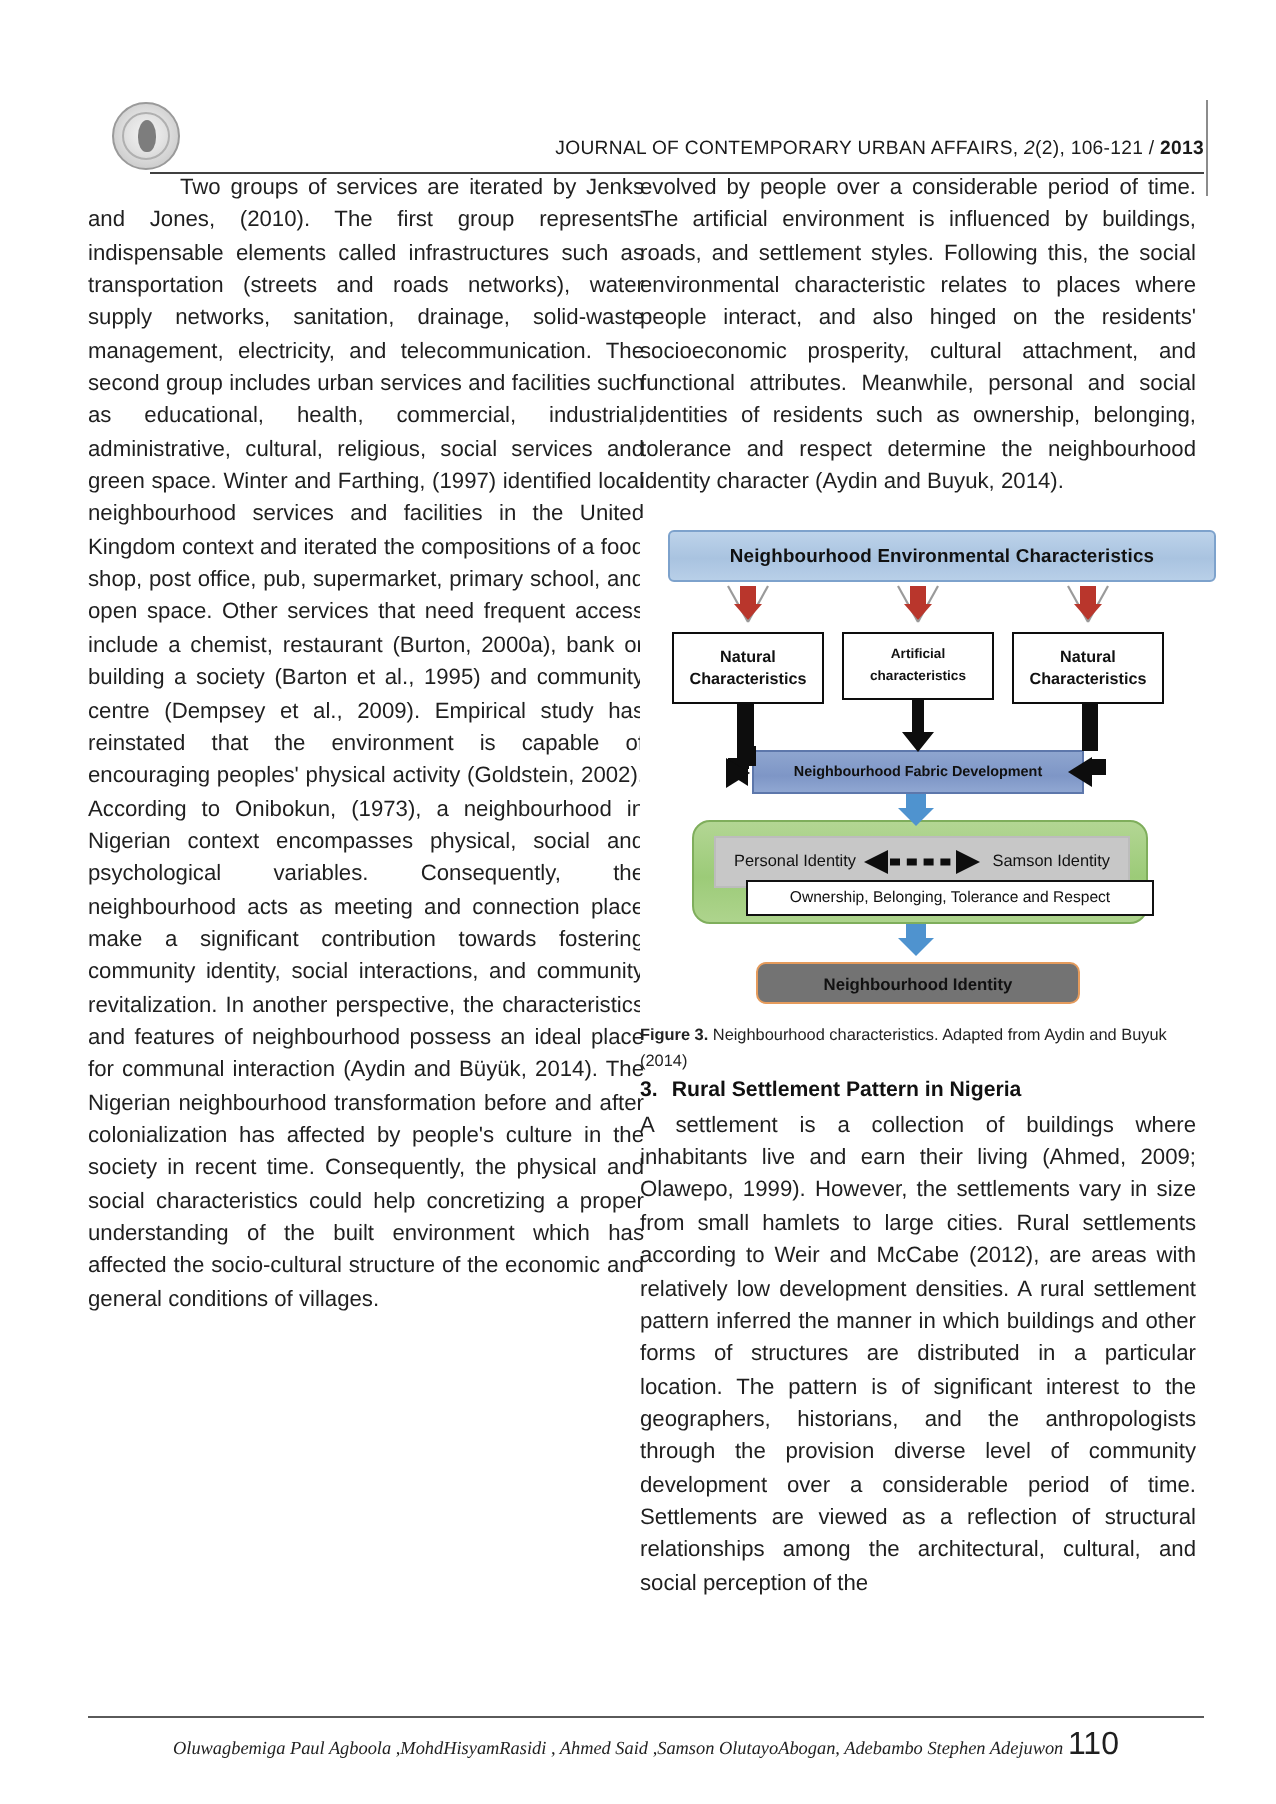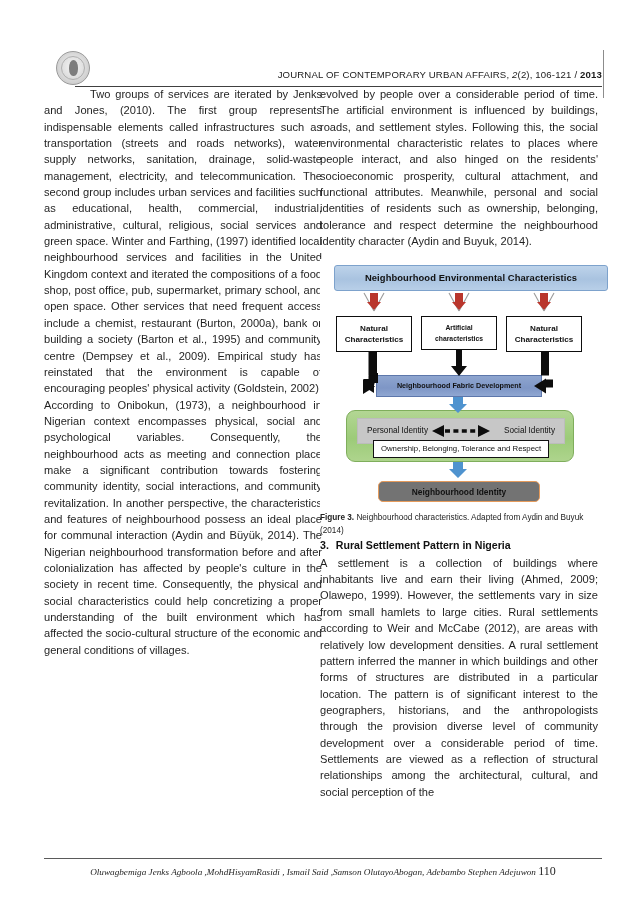--- a/index.html
+++ b/index.html
@@ -183,21 +183,21 @@
   }
   .fig-gray .lbl { position: relative; z-index: 2; }
   .dashed-arrow {
     position: absolute;
     left: 50%; top: 50%;
     transform: translate(-50%, -50%);
     width: 58px; height: 14px;
   }
   .fig-own {
     position: absolute;
-    left: 26px; top: 29px; width: 176px; height: 18px;
+    left: 26px; top: 29px; width: 204px; height: 18px;
     background: #ffffff;
     border: 1.4px solid #111;
     box-sizing: border-box;
     display: flex; align-items: center; justify-content: center;
     font-size: 7.8px; color: #111;
   }
   .fig-identity {
     position: absolute;
     left: 58px; top: 222px; width: 162px; height: 21px;
     background: #737373;
@@ -246,22 +246,22 @@
     width: 558px;
     text-align: center;
     font-family: "Liberation Serif", serif;
     font-style: italic;
     font-size: 9.2px;
     color: #1f1f1f;
     white-space: nowrap;
   }
   .footer .pageno {
     font-style: normal;
-    font-family: Liberation Serif, serif;
-    font-size: 12px;
+    font-family: Liberation Sans, sans-serif;
+    font-size: 16px;
     font-weight: normal;
   }
 </style>
 </head>
 <body>
 
 <div class="page">
 
   <div class="header">
     <div class="logo"></div>
@@ -299,21 +299,21 @@
         <div class="fig-box box-social">
           <span>Natural</span>
           <span>Characteristics</span>
         </div>
 
         <div class="fig-fabric">Neighbourhood Fabric  Development</div>
 
         <div class="fig-green">
           <div class="fig-gray">
             <span class="lbl">Personal Identity</span>
-            <span class="lbl">Social Identity</span>
+            <span class="lbl">Samson Identity</span>
             <svg class="dashed-arrow" viewBox="0 0 58 14">
               <polygon points="0,7 12,1 12,13" fill="#0d0d0d"></polygon>
               <polygon points="58,7 46,1 46,13" fill="#0d0d0d"></polygon>
               <line x1="13" y1="7" x2="46" y2="7" stroke="#0d0d0d" stroke-width="3.6" stroke-dasharray="5,3.4"></line>
             </svg>
           </div>
           <div class="fig-own">Ownership, Belonging, Tolerance and Respect</div>
         </div>
 
         <div class="fig-identity">Neighbourhood Identity</div>
@@ -407,17 +407,17 @@
 
     <div class="sec-head">
       <span class="num">3.</span><span>Rural Settlement Pattern in Nigeria</span>
     </div>
 
     <p>A settlement is a collection of buildings where inhabitants live and earn their living (Ahmed, 2009; Olawepo, 1999). However, the settlements vary in size from small hamlets to large cities. Rural settlements according to Weir and McCabe (2012), are areas with relatively low development densities. A rural settlement pattern inferred the manner in which buildings and other forms of structures are distributed in a particular location. The pattern is of significant interest to the geographers, historians, and the anthropologists through the provision diverse level of community development over a considerable period of time. Settlements are viewed as a reflection of structural relationships among the architectural, cultural, and social perception of the</p>
   </div>
 
   <div class="footer-rule"></div>
   <div class="footer">
-    <span>Oluwagbemiga Jenks Agboola ,MohdHisyamRasidi , Ismail Said ,Samson OlutayoAbogan,  Adebambo Stephen Adejuwon</span>
+    <span>Oluwagbemiga Paul Agboola ,MohdHisyamRasidi , Ahmed Said ,Samson OlutayoAbogan,  Adebambo Stephen Adejuwon</span>
     <span class="pageno">110</span>
   </div>
 
 </div>
 
 </body></html>

